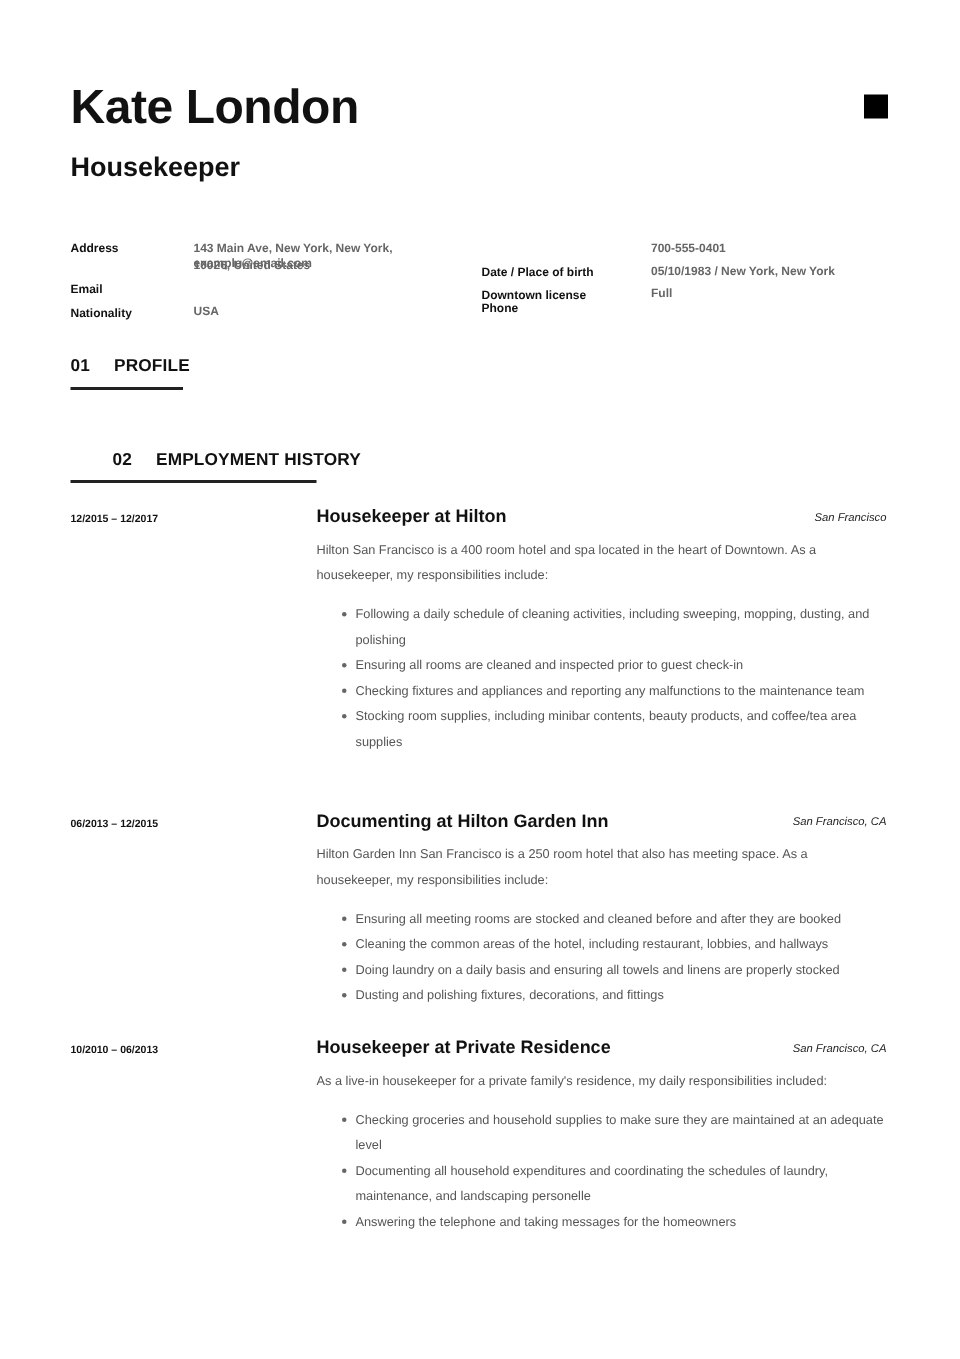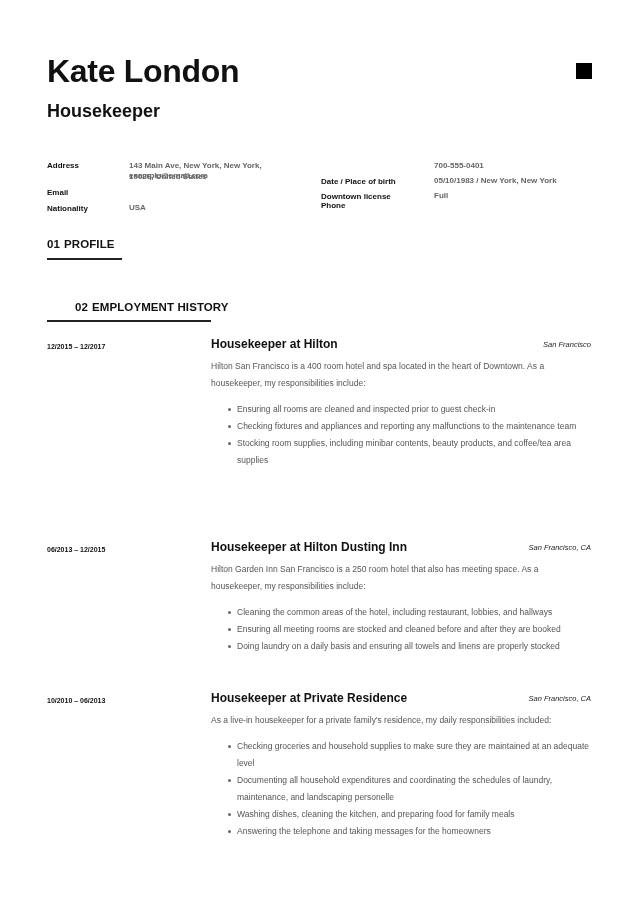--- a/index.html
+++ b/index.html
@@ -22,21 +22,21 @@
   }
 
   .details { position: absolute; top: 160px; font-size: 8px; line-height: 12px; }
   .details .lbl { position: absolute; font-weight: bold; color: #111; }
   .details .val { position: absolute; color: #666; font-weight: bold; }
 
   .section-head {
     position: absolute; left: 47px;
     font-size: 11.5px; font-weight: bold; color: #111; letter-spacing: 0.1px;
   }
-  .section-head .num { margin-right: 4px; }
+  .section-head .num { margin-right: 16px; }
   .section-rule { position: absolute; left: 47px; height: 2px; background: #222; }
 
   .profile-text {
     position: absolute; left: 211px; top: 239px; width: 380px;
     font-size: 8.5px; line-height: 19px; color: #333;
   }
 
   .job { position: absolute; left: 0; width: 640px; }
   .job .dates {
     position: absolute; left: 47px; top: 6px;
@@ -104,44 +104,45 @@
     <span class="num">02</span><span>EMPLOYMENT HISTORY</span>
   </div>
   <div class="section-rule" style="top:320px;width:164px;"></div>
 
   <div class="job" style="top:337px;">
     <div class="dates">12/2015 – 12/2017</div>
     <div class="jtitle">Housekeeper at Hilton</div>
     <div class="loc">San Francisco</div>
     <div class="desc">Hilton San Francisco is a 400 room hotel and spa located in the heart of Downtown. As a housekeeper, my responsibilities include:</div>
     <ul style="top:64px;">
+      <li>Following a daily schedule of cleaning activities, including sweeping, mopping, dusting, and polishing</li>
       <li>Ensuring all rooms are cleaned and inspected prior to guest check-in</li>
       <li>Checking fixtures and appliances and reporting any malfunctions to the maintenance team</li>
       <li>Stocking room supplies, including minibar contents, beauty products, and coffee/tea area supplies</li>
     </ul>
   </div>
 
   <div class="job" style="top:540px;">
     <div class="dates">06/2013 – 12/2015</div>
-    <div class="jtitle">Housekeeper at Hilton Dusting Inn</div>
+    <div class="jtitle">Documenting at Hilton Garden Inn</div>
     <div class="loc">San Francisco, CA</div>
     <div class="desc">Hilton Garden Inn San Francisco is a 250 room hotel that also has meeting space. As a housekeeper, my responsibilities include:</div>
     <ul style="top:64px;">
+      <li>Ensuring all meeting rooms are stocked and cleaned before and after they are booked</li>
       <li>Cleaning the common areas of the hotel, including restaurant, lobbies, and hallways</li>
-      <li>Ensuring all meeting rooms are stocked and cleaned before and after they are booked</li>
       <li>Doing laundry on a daily basis and ensuring all towels and linens are properly stocked</li>
+      <li>Dusting and polishing fixtures, decorations, and fittings</li>
     </ul>
   </div>
 
   <div class="job" style="top:691px;">
     <div class="dates">10/2010 – 06/2013</div>
     <div class="jtitle">Housekeeper at Private Residence</div>
     <div class="loc">San Francisco, CA</div>
     <div class="desc">As a live-in housekeeper for a private family's residence, my daily responsibilities included:</div>
     <ul style="top:47px;">
       <li>Checking groceries and household supplies to make sure they are maintained at an adequate level</li>
       <li>Documenting all household expenditures and coordinating the schedules of laundry, maintenance, and landscaping personelle</li>
-      <li>Washing dishes, cleaning the kitchen, and preparing food for family meals</li>
       <li>Answering the telephone and taking messages for the homeowners</li>
     </ul>
   </div>
 
 </div>
 
 </body></html>

